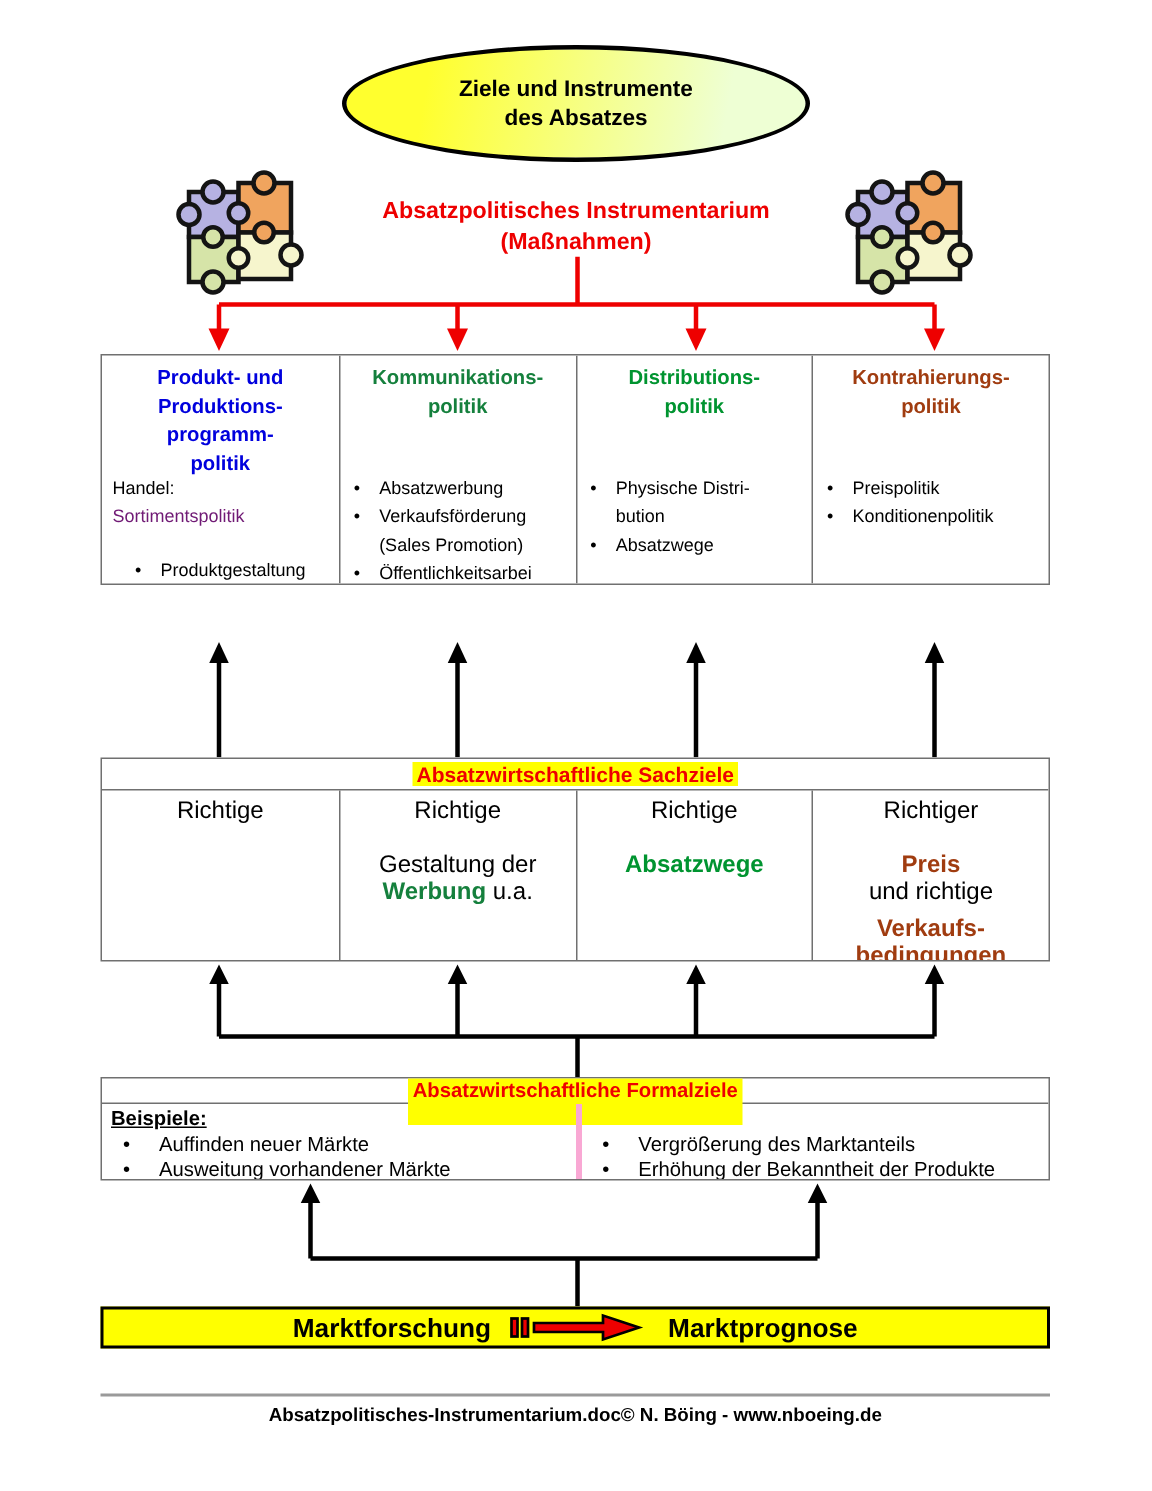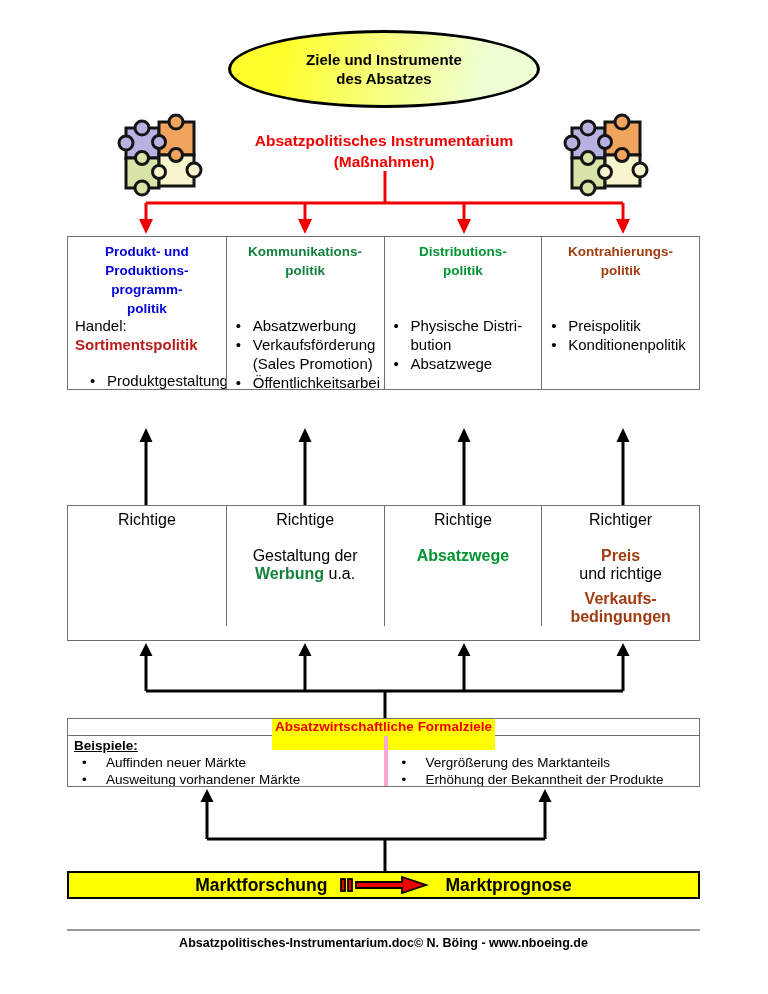--- a/index.html
+++ b/index.html
@@ -38,21 +38,21 @@
   .frame {
     position:absolute; left:67px; width:633px; border:1px solid #707070;
     background:#fff; box-sizing:border-box; overflow:hidden;
   }
 
   
   .inst { top:236px; height:154px; display:grid; grid-template-columns:repeat(4,1fr); }
   .col { position:relative; border-left:1px solid #707070; padding:5px 5px 0; }
   .col:first-child { border-left:none; }
   .col-header { text-align:center; font-size:13.5px; line-height:19px; font-weight:bold; white-space:pre-line; }
-  .col-body { position:absolute; top:79px; left:7px; right:4px; font-size:15px; line-height:19px; }
+  .col-body { position:absolute; top:79px; left:7px; right:4px; font-size:12px; line-height:19px; }
 
   ul.blist { margin:0; padding:0; list-style:none; }
   ul.blist li { display:flex; }
   ul.blist li::before { content:"•"; flex:none; width:17px; padding-left:2px; }
   ul.blist .txt { white-space:pre-line; }
   ul.indent { padding-left:13px; margin-top:17px; }
 
   
   .sach { top:505px; height:136px; }
   .yellow-header {
@@ -161,21 +161,21 @@
   </svg>
 
   <div class="frame inst">
     <div class="col">
       <div class="col-header c-blue">Produkt- und
 Produktions-
 programm-
 politik</div>
       <div class="col-body">
         <div>Handel:</div>
-        <div class="c-blue" style="font-weight:bold;color:#b91c1c;">Sortimentspolitik</div>
+        <div class="c-blue" style="font-weight:normal;color:#701a75;">Sortimentspolitik</div>
         <ul class="blist indent">
           <li>
               <span class="txt">Produktgestaltung</span>
             </li>
           <li>
               <span class="txt">Programm-
 gestaltung</span>
             </li>
         </ul>
       </div>
@@ -239,20 +239,23 @@
     </g>
     <g fill="#000">
       <polygon points="79,1 72.5,15 85.5,15"></polygon>
       <polygon points="238,1 231.5,15 244.5,15"></polygon>
       <polygon points="397,1 390.5,15 403.5,15"></polygon>
       <polygon points="556,1 549.5,15 562.5,15"></polygon>
     </g>
   </svg>
 
   <div class="frame sach">
+    <div class="yellow-header">
+      <span>Absatzwirtschaftliche Sachziele</span>
+    </div>
     <div class="sz-cols">
       <div class="sz-col">
         <div>Richtige</div>
       </div>
       <div class="sz-col">
         <div>Richtige</div>
         <div class="sz-body">
           <div>Gestaltung der</div>
           <div><span class="c-red">Werbung</span><span> u.a.</span></div>
         </div>

